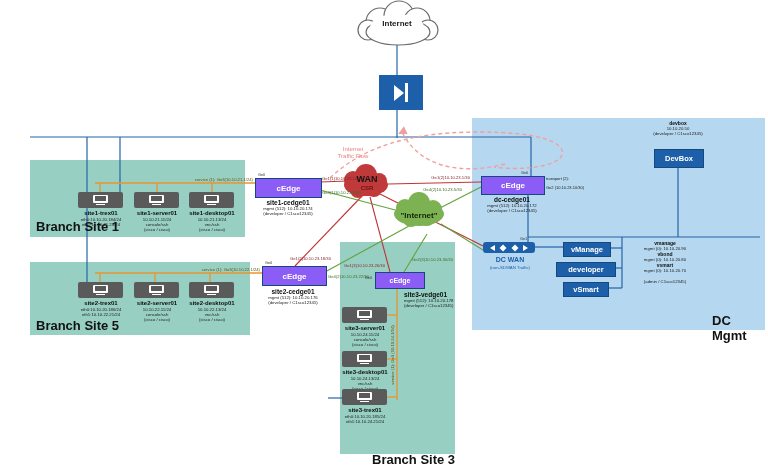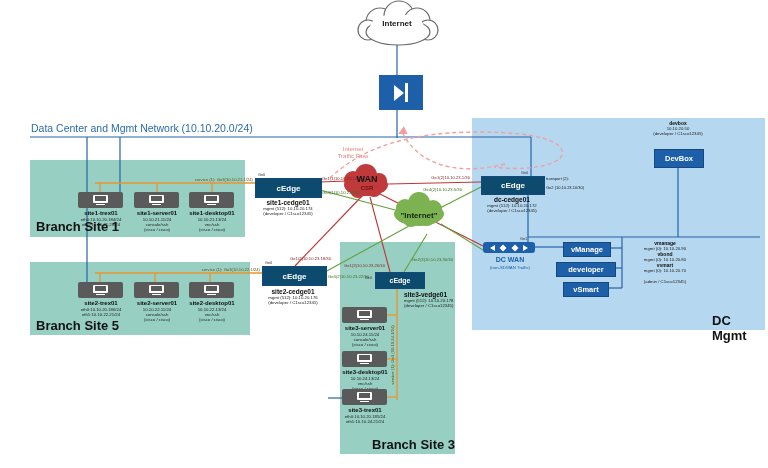--- a/index.html
+++ b/index.html
@@ -14,21 +14,21 @@
   .maintitle{font-size:10.5px;color:#2b6cb0;}
   .pc{position:absolute;z-index:2;width:45px;height:16px;background:#5a5a5a;border-radius:2px;
       display:flex;align-items:center;justify-content:center;}
   .mon{display:flex;flex-direction:column;align-items:center;}
   .scr{width:15px;height:8px;background:#fff;border-radius:1px;position:relative;}
   .scr::after{content:"";position:absolute;left:2px;top:1.5px;right:2px;bottom:2px;background:#5a5a5a;}
   .base{width:9px;height:1.5px;background:#fff;margin-top:1px;}
   .pclabel{position:absolute;z-index:2;width:56px;text-align:center;}
   .pname{font-size:6px;font-weight:bold;line-height:7px;color:#0d0d0d;}
   .pinfo{font-size:4.3px;line-height:5px;color:#222;}
-  .cedge{position:absolute;z-index:2;background:#0c4a6e;border:1px solid #14497f;color:#fff;
+  .cedge{position:absolute;z-index:2;background:#8b5cf6;border:1px solid #14497f;color:#fff;
          display:flex;align-items:center;justify-content:center;font-size:8px;font-weight:bold;}
   .clabel{position:absolute;z-index:2;width:84px;text-align:center;}
   .cname{font-size:6.5px;font-weight:bold;line-height:7px;color:#0d0d0d;}
   .cinfo{font-size:4.3px;line-height:5px;color:#222;}
   .bluebox{position:absolute;z-index:2;background:#1d5fa8;border:1px solid #14497f;color:#fff;
            display:flex;align-items:center;justify-content:center;font-size:7.5px;font-weight:bold;}
   .cloudtext{position:absolute;z-index:3;text-align:center;font-weight:bold;}
   .fw{position:absolute;z-index:2;background:#1d5fa8;display:flex;align-items:center;justify-content:center;}
   .fw-tri{width:0;height:0;border-left:10px solid #fff;border-top:8px solid transparent;border-bottom:8px solid transparent;}
   .fw-bar{width:3px;height:19px;background:#fff;margin-left:1px;}
@@ -163,24 +163,23 @@
     <text x="258" y="176" class="lblport">Ge0</text>
     <text x="265" y="264" class="lblport">Ge0</text>
     <text x="372" y="279" text-anchor="end" class="lblport">Ge0</text>
     <text x="521" y="174" class="lblport">Ge0</text>
     <text x="520" y="240" class="lblport">Ge1</text>
 
     <text x="546" y="180" class="lbltrans">transport (2):</text>
     <text x="546" y="189" class="lbltrans">Ge2 (10.10.23.10/30)</text>
   </svg>
 
-  <div class="comp maintitle" style="left:31px;top:122px;">Data Center and Mgmt Network (10.10.20.0/24)</div>
   <div class="comp sitetitle" style="left:36px;top:219px;">Branch Site 1</div>
   <div class="comp sitetitle" style="left:36px;top:318px;">Branch Site 5</div>
-  <div class="comp sitetitle" style="left:372px;top:437px;">Branch Site 3</div>
+  <div class="comp sitetitle" style="left:372px;top:452px;">Branch Site 3</div>
   <div class="comp sitetitle" style="left:712px;top:313px;">DC Mgmt</div>
 
   <div class="cloudtext" style="left:367px;top:19px;width:60px;font-size:8px;color:#1a1a1a;">Internet</div>
   <div class="fw" style="left:379px;top:75px;width:44px;height:35px;">
     <span style="display:flex;align-items:center;">
       <span class="fw-tri"></span>
         <span class="fw-bar"></span>
     </span>
   </div>
 

